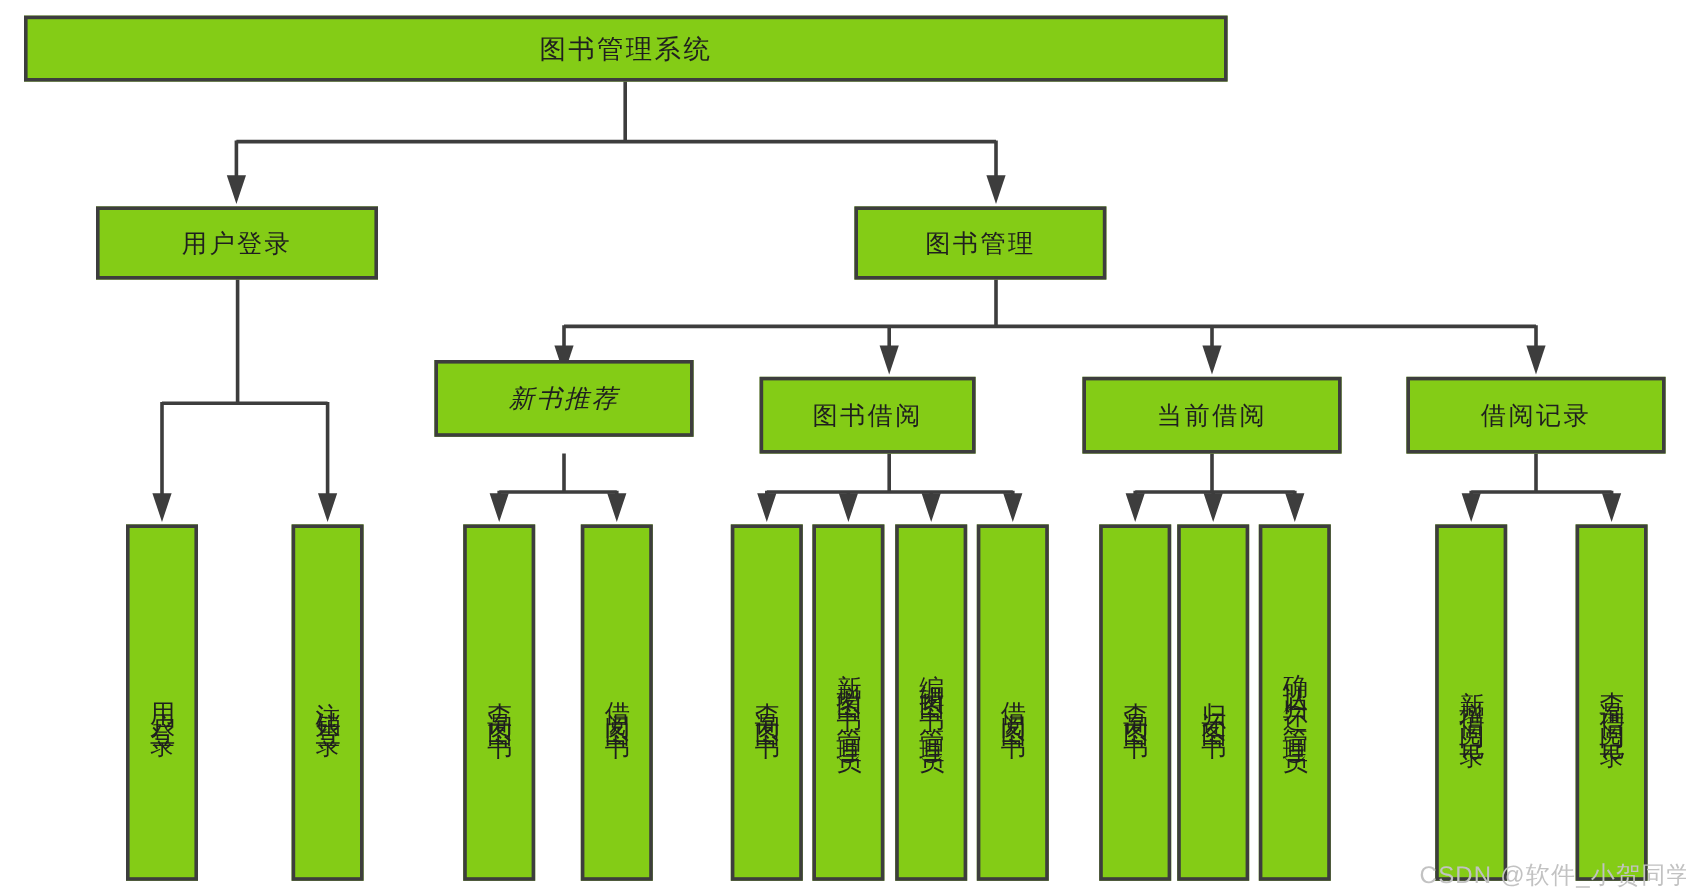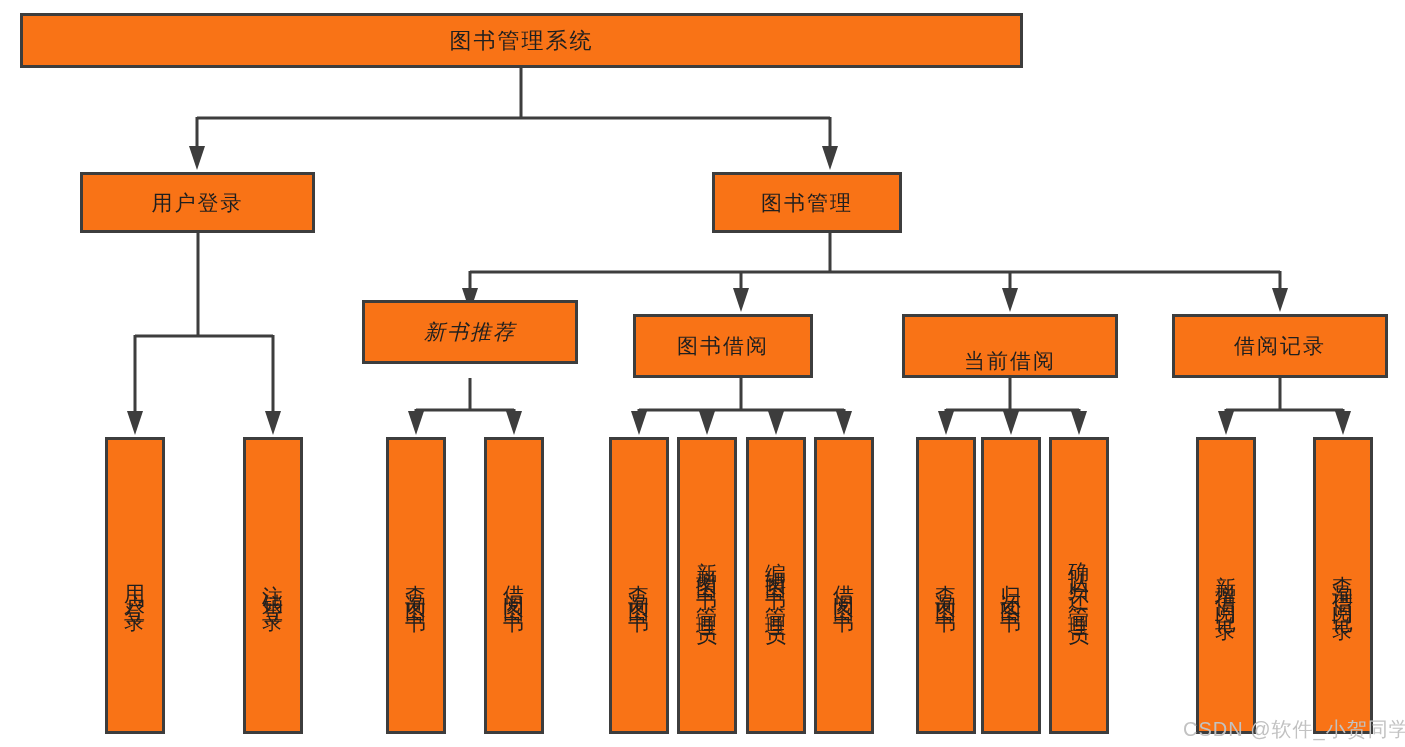--- a/index.html
+++ b/index.html
@@ -18,21 +18,21 @@
   .connector-layer {
     position: absolute;
     left: 0;
     top: 0;
     z-index: 0;
     pointer-events: none;
   }
   .hbox, .vbox {
     position: absolute;
     box-sizing: border-box;
-    background: #f97316;
+    background: #84cc16;
     border: 3px solid #3d3d3d;
     display: flex;
     align-items: center;
     justify-content: center;
     z-index: 1;
   }
   .hbox .lbl {
     font-size: 21px;
     color: #1f1f1f;
     letter-spacing: 2px;
@@ -102,31 +102,31 @@
     </g>
   </svg>
 
   <div class="hbox root" style="left:20px; top:13px; width:1003px; height:55px;">
     <span class="lbl">图书管理系统</span>
   </div>
 
   <div class="hbox" style="left:80px; top:172px; width:235px; height:61px;">
     <span class="lbl">用户登录</span>
   </div>
-  <div class="hbox" style="left:712px; top:172px; width:190px; height:61px;align-items:center;">
+  <div class="hbox" style="left:712px; top:172px; width:210px; height:61px;align-items:center;">
     <span class="lbl">图书管理</span>
   </div>
 
   <div class="hbox" style="left:362px; top:300px; width:216px; height:64px;font-style:italic;">
     <span class="lbl">新书推荐</span>
   </div>
   <div class="hbox" style="left:633px; top:314px; width:180px; height:64px;">
     <span class="lbl">图书借阅</span>
   </div>
-  <div class="hbox" style="left:902px; top:314px; width:216px; height:64px;align-items:flex-end;">
+  <div class="hbox" style="left:902px; top:314px; width:216px; height:64px;">
     <span class="lbl">当前借阅</span>
   </div>
   <div class="hbox" style="left:1172px; top:314px; width:216px; height:64px;">
     <span class="lbl">借阅记录</span>
   </div>
 
   <div class="vbox" style="left:105px;">
     <span class="vlbl">用户登录</span>
   </div>
   <div class="vbox" style="left:243px;">

